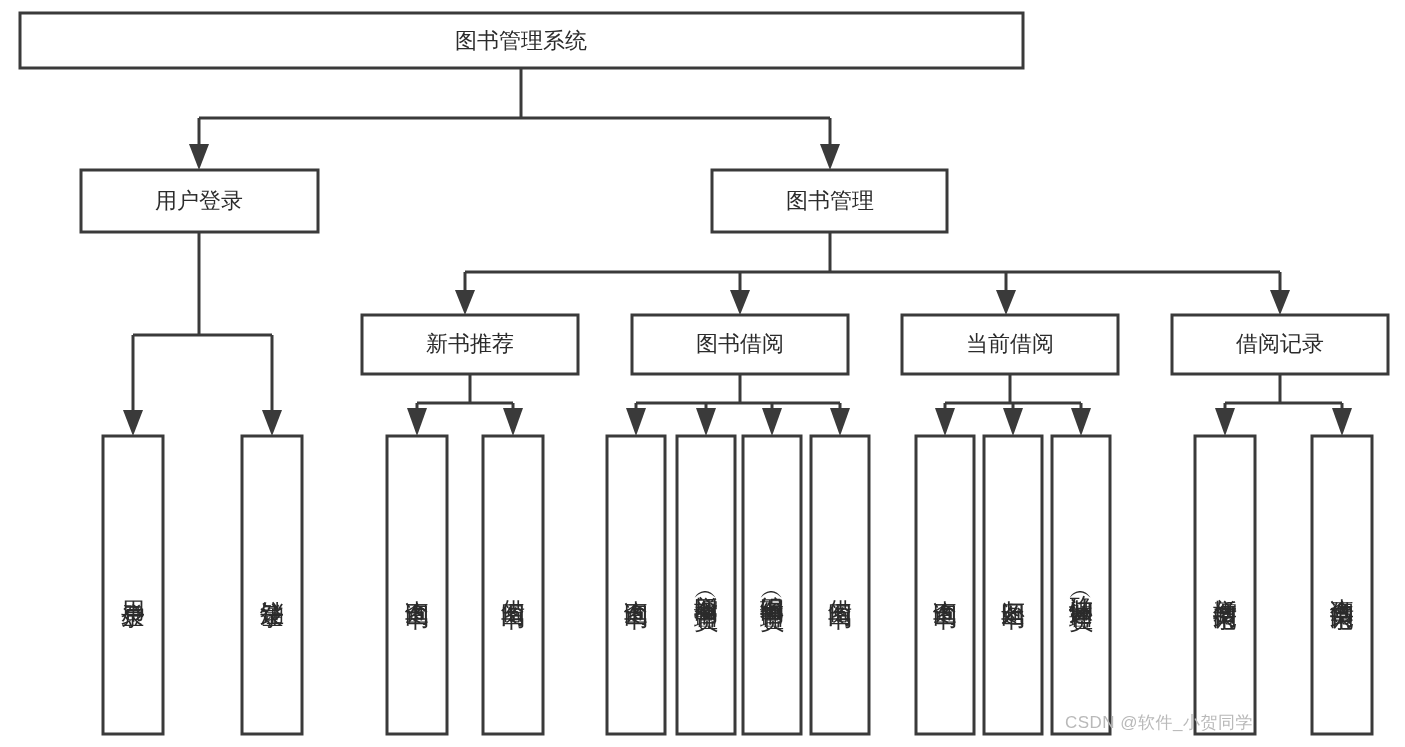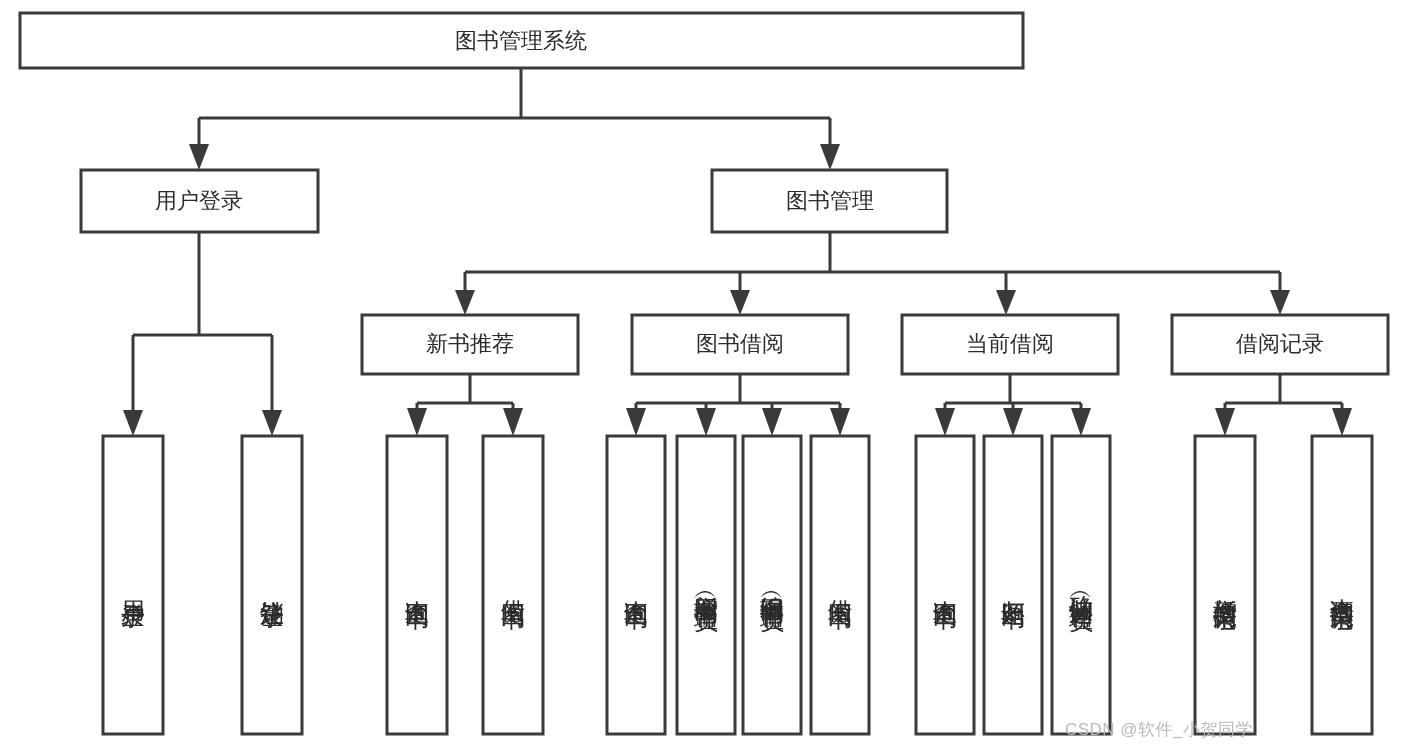--- a/index.html
+++ b/index.html
@@ -59,21 +59,21 @@
     font-family: "Liberation Sans", "DejaVu Sans", sans-serif;
     font-size: 24px;
     line-height: 1.08;
     letter-spacing: 2px;
     color: #2b2b2b;
     white-space: nowrap;
   }
   .watermark {
     position: absolute;
     right: 6px;
-    bottom: 6px;
+    bottom: 13px;
     font-family: "Liberation Sans", "DejaVu Sans", sans-serif;
     font-size: 17px;
     color: #b9b9b9;
     letter-spacing: 0.5px;
     white-space: nowrap;
   }
 </style>
 </head>
 <body>
 

